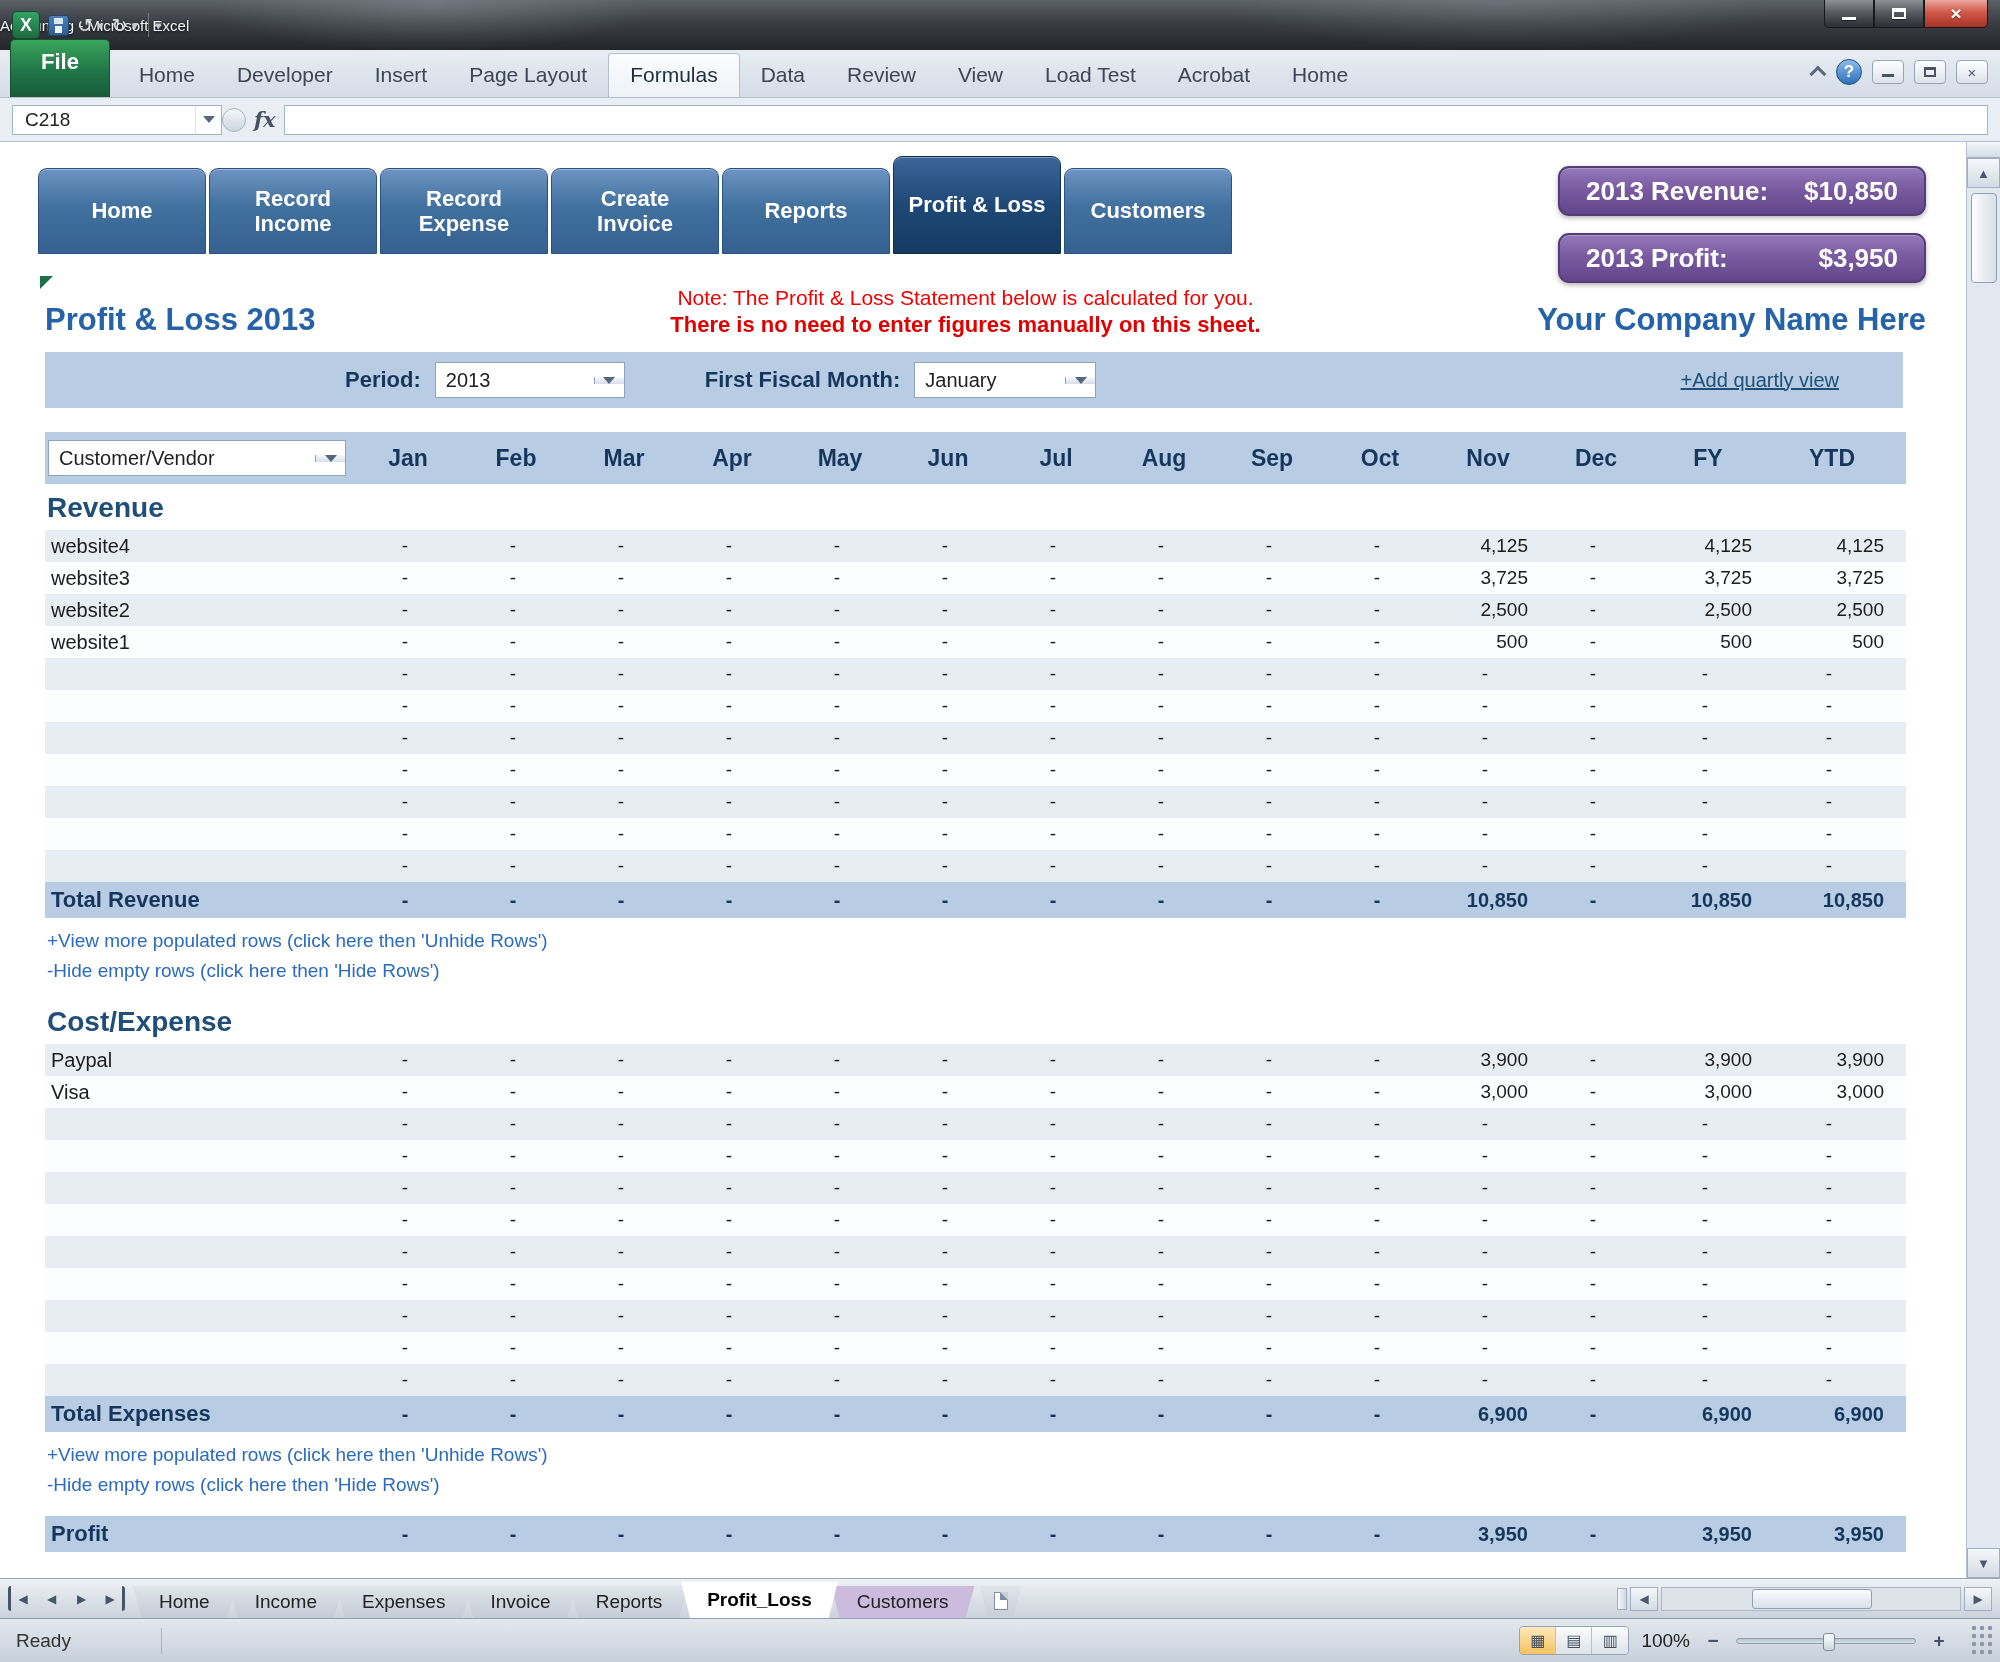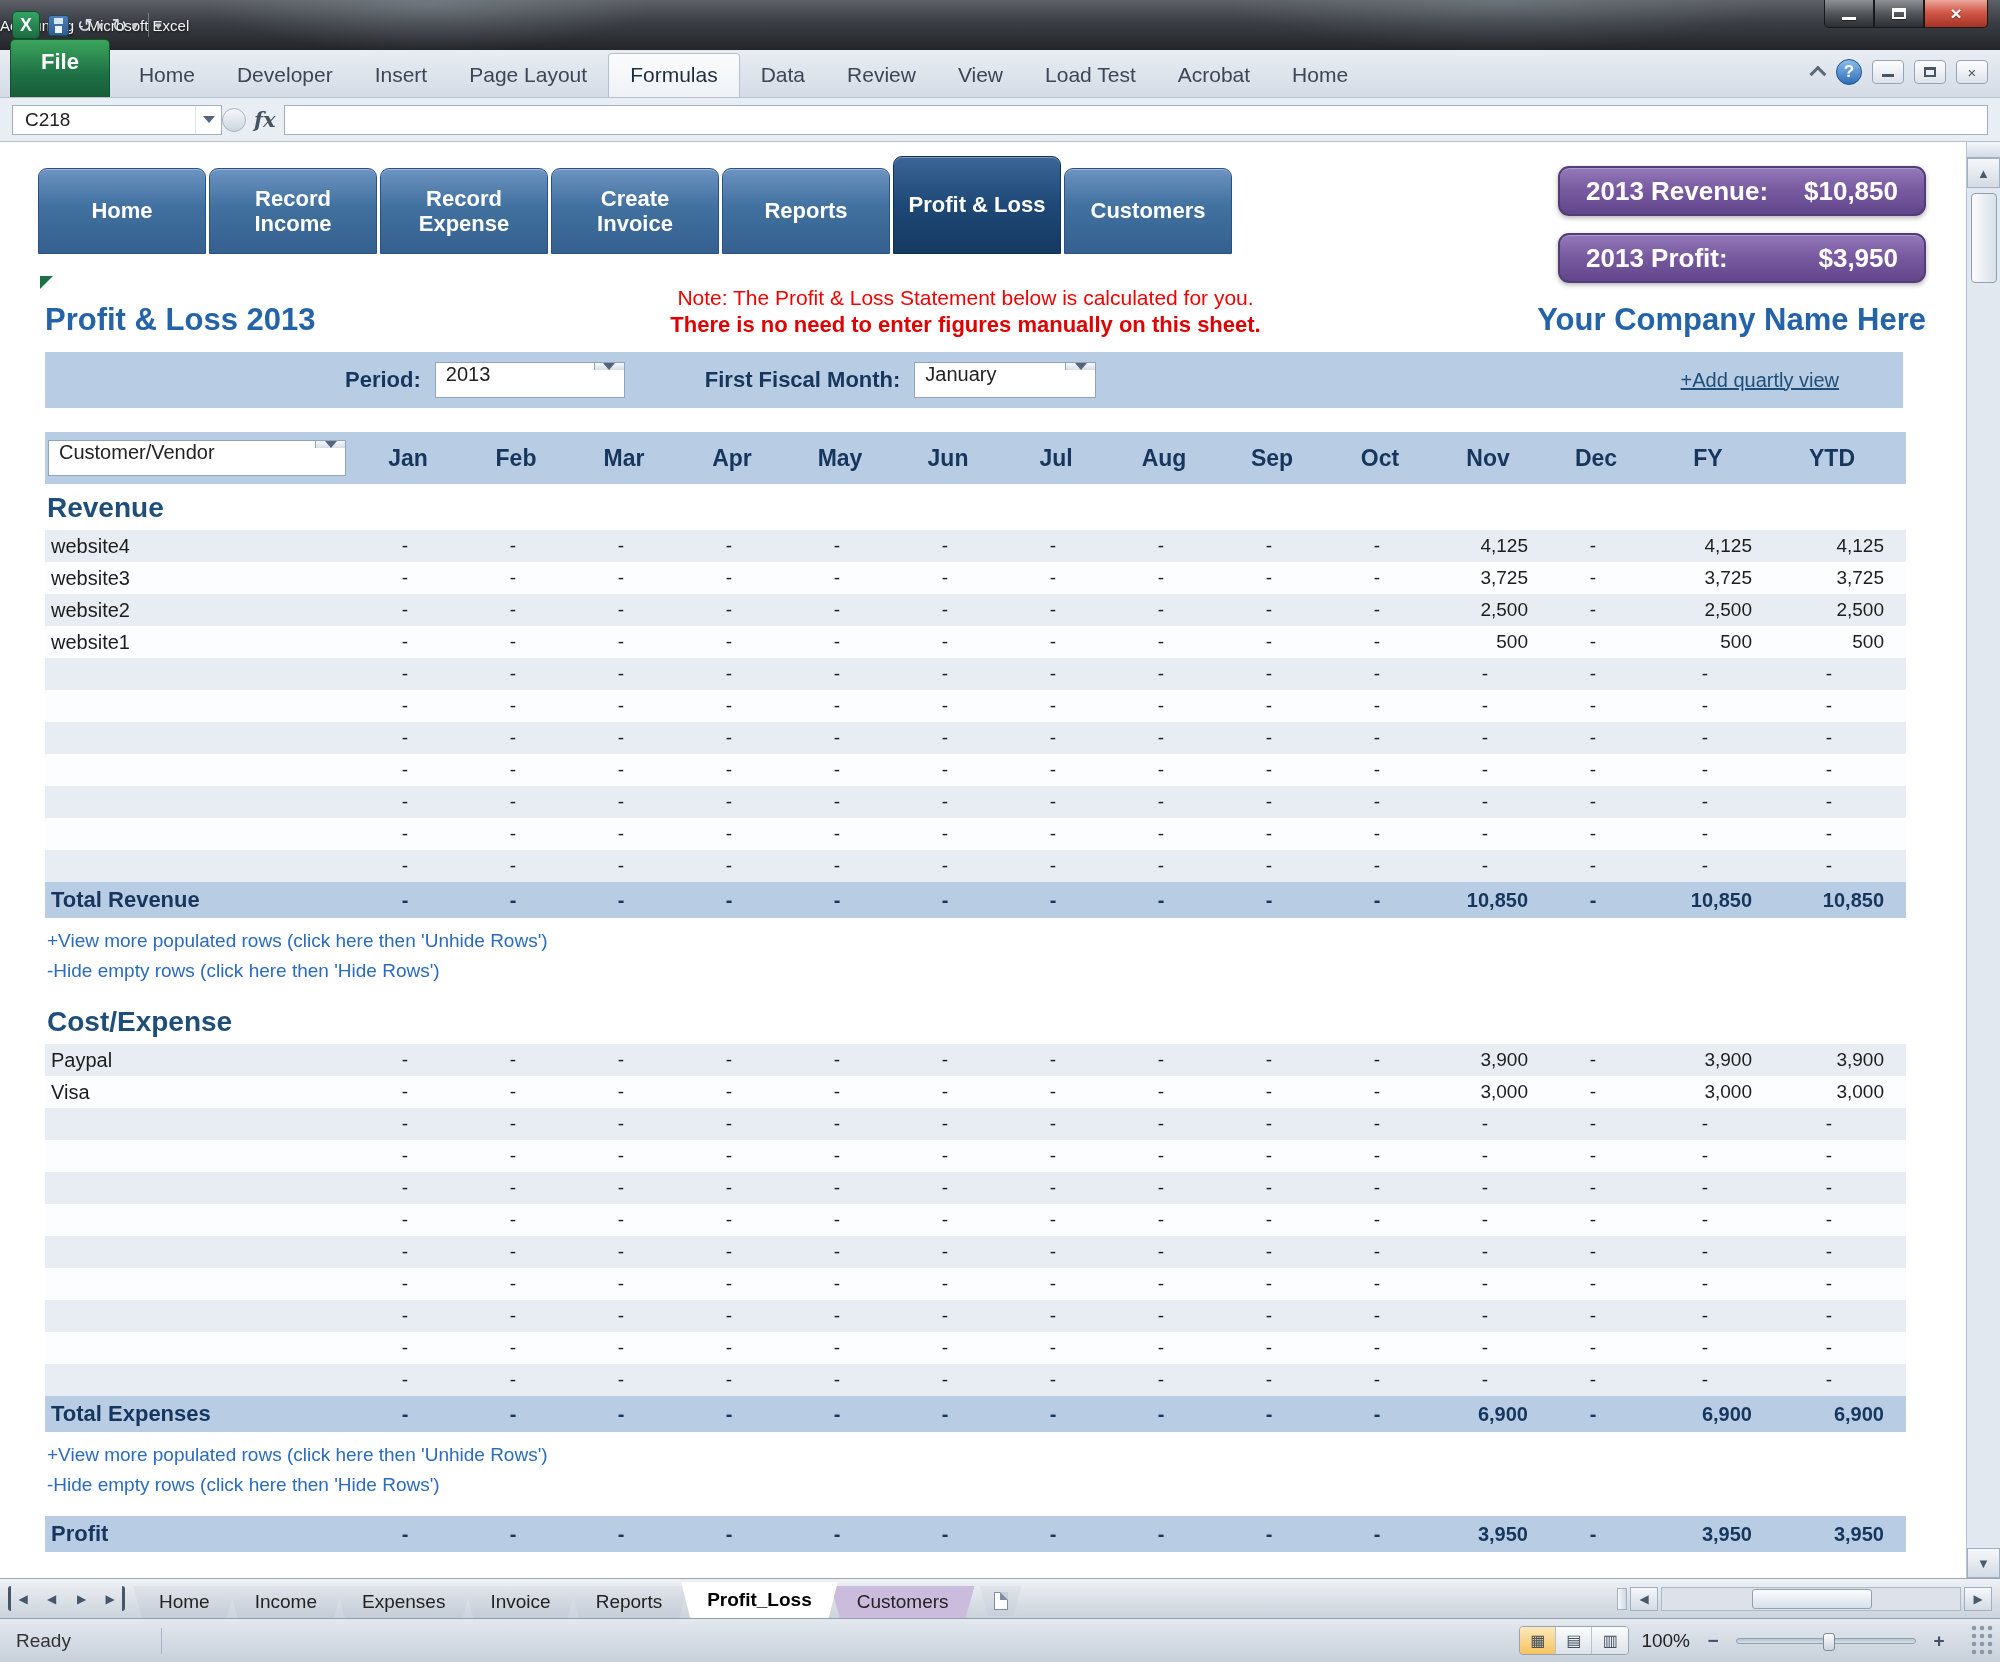--- a/index.html
+++ b/index.html
@@ -80,21 +80,21 @@
   .headerline{display:flex;align-items:flex-end;margin:20px 74px 0 45px;min-height:66px}
   .page-title{width:430px;font-size:31px;font-weight:bold;color:#2563a8;padding-bottom:2px}
   .note{flex:1;text-align:center;font-size:21px;color:#f20000;line-height:1.3}
   .note .bold{font-weight:bold;color:#e00000;font-size:22px}
   .company{width:470px;text-align:right;font-size:31px;font-weight:bold;color:#2563a8;padding-bottom:2px}
 
   .controls{height:56px;background:var(--band);margin:12px 97px 0 45px;display:flex;align-items:center;font-size:22px;color:var(--navy)}
   .ctl-label{font-weight:bold}
   .ctl-label.period{margin-left:300px}
   .ctl-label.fiscal{margin-left:80px}
-  .combo{background:#fff;border:1px solid #8ea4bd;height:36px;display:flex;align-items:flex-start;font-size:20px;color:#222}
+  .combo{background:#fff;border:1px solid #8ea4bd;height:36px;display:flex;align-items:center;font-size:20px;color:#222}
   .combo-text{flex:1;display:flex;align-items:center;padding-left:10px;white-space:nowrap}
   .combo-btn{width:30px;border-left:1px solid #8ea4bd;background:linear-gradient(#f7f9fb,#d7dee8);display:flex;align-items:center;justify-content:center;cursor:pointer}
   .period-combo{width:190px;margin-left:14px}
   .fiscal-combo{width:182px;margin-left:14px}
   .quarterly{margin-left:auto;margin-right:64px;font-size:20px;color:#1f4e79;text-decoration:underline;cursor:pointer}
 
   .colheader{height:52px;background:var(--band);margin:24px 0 0 45px;width:1861px;display:grid;grid-template-columns:var(--gridcols);align-items:center}
   .vendor-cell{display:flex;align-items:center}
   .vendor-combo{width:298px;margin-left:3px}
   .mh{text-align:center;font-weight:bold;font-size:23px;color:var(--navy)}

